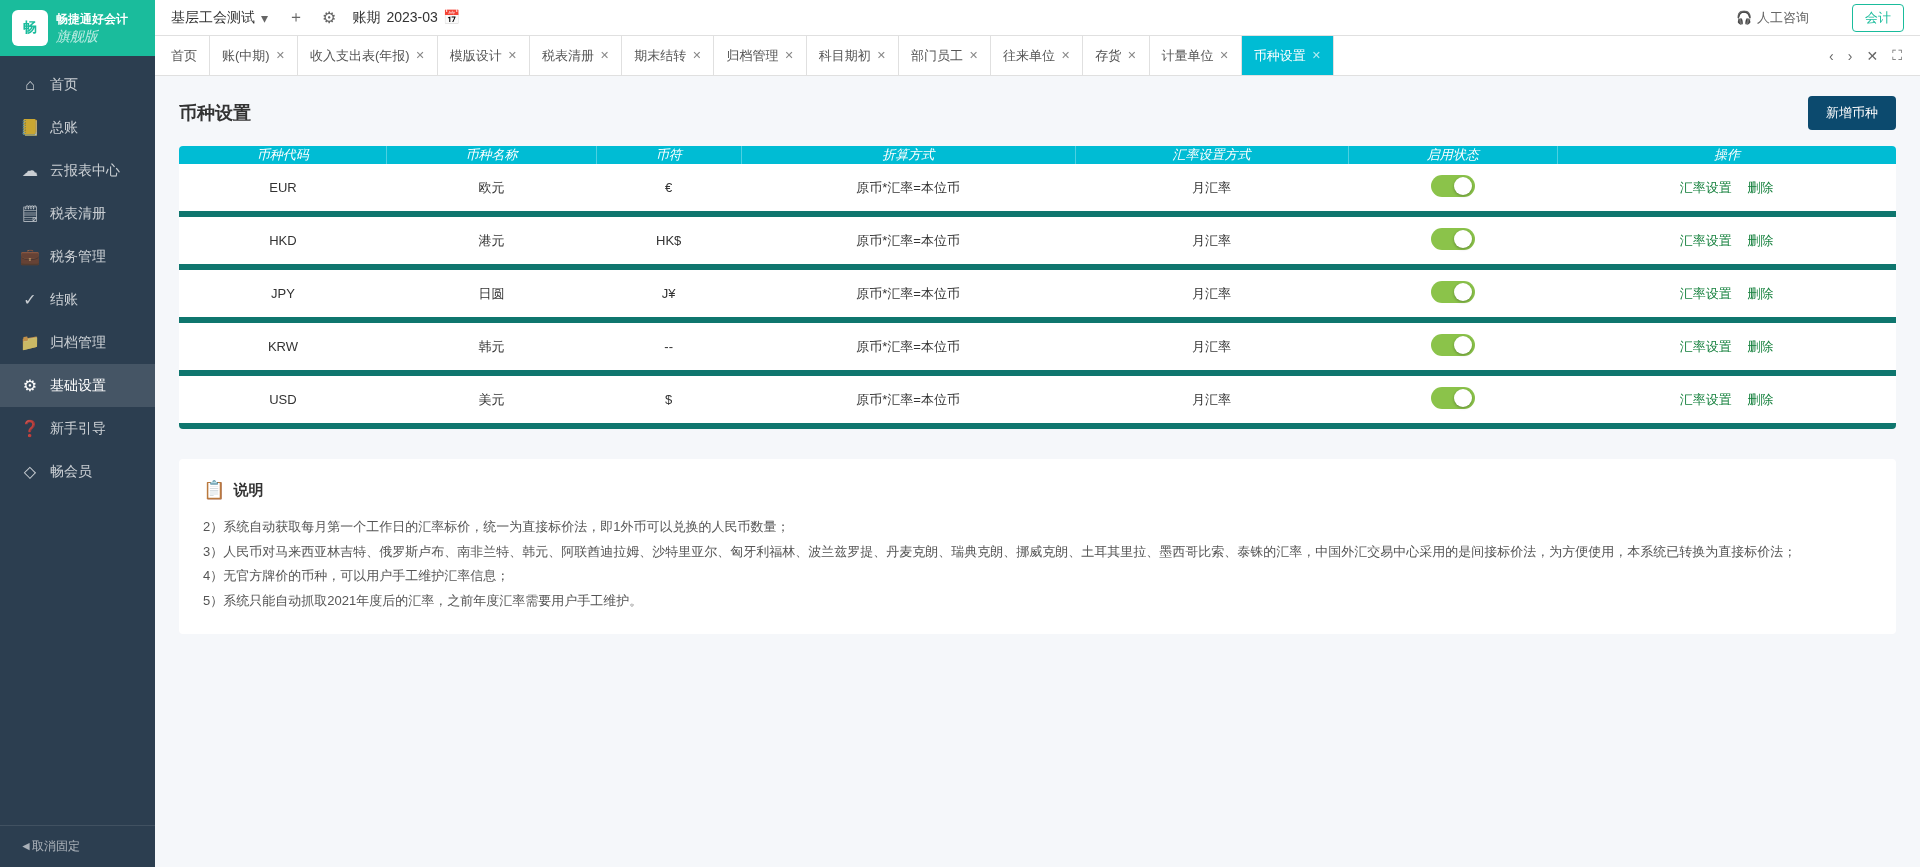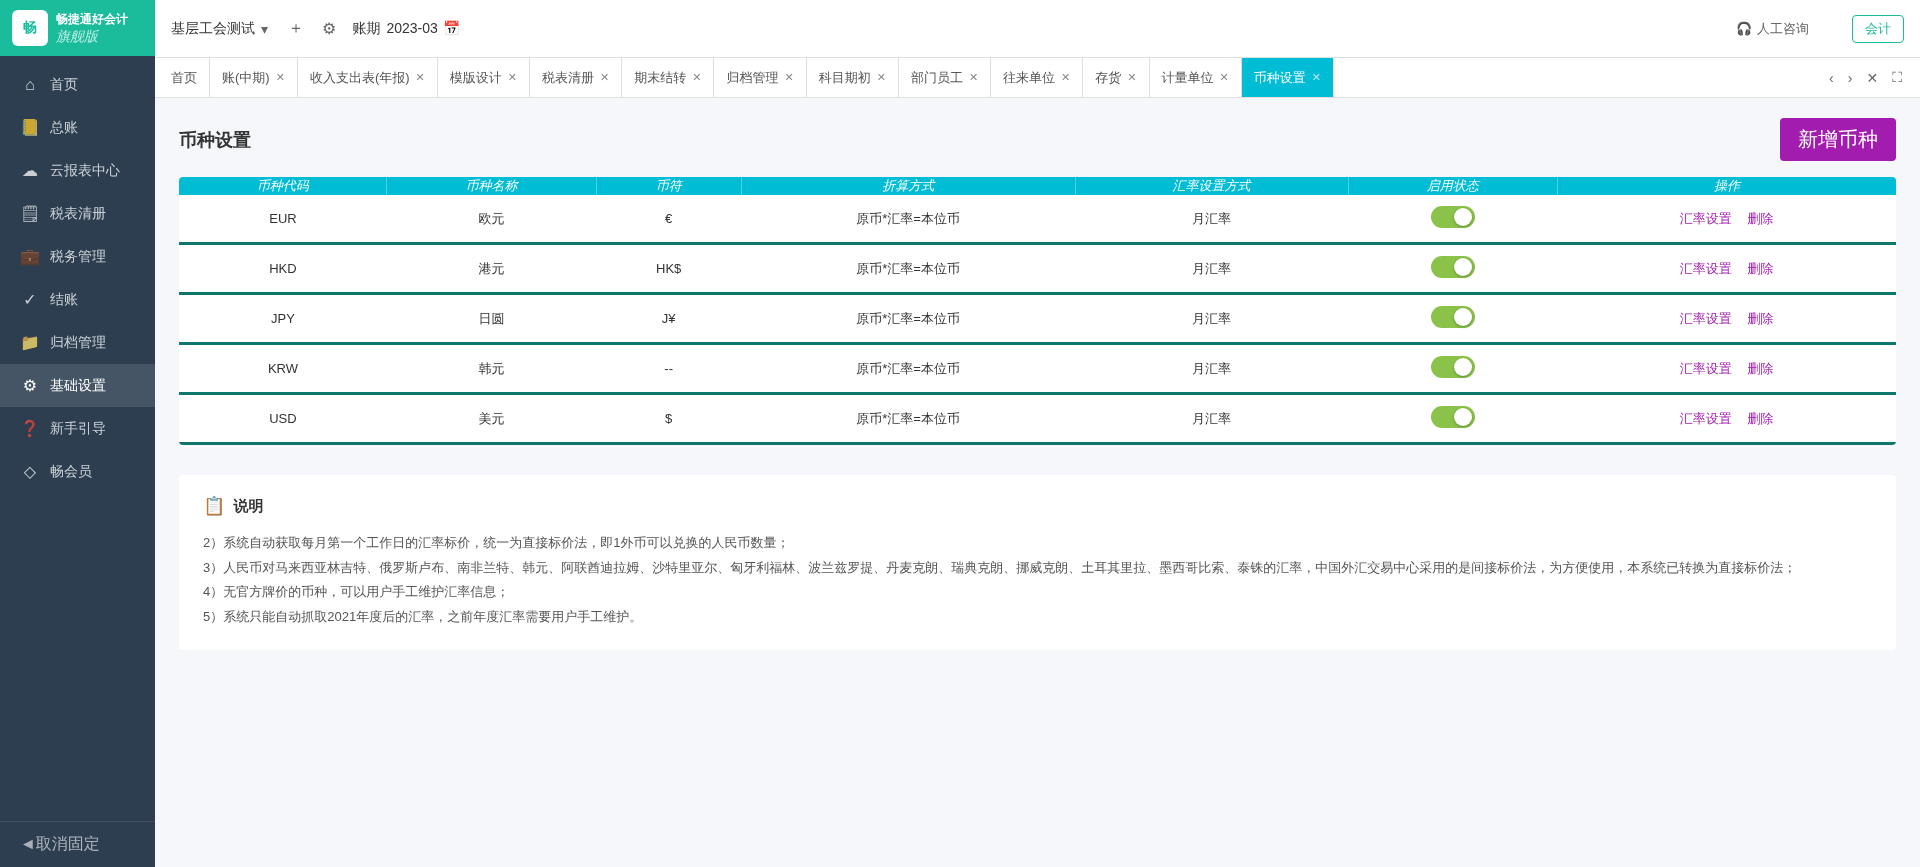--- a/index.html
+++ b/index.html
@@ -13,27 +13,27 @@
     .sidebar-logo { background: #1abc9c; padding: 10px 12px; display: flex; align-items: center; gap: 8px; }
     .sidebar-logo-icon { width: 36px; height: 36px; background: #fff; border-radius: 6px; display: flex; align-items: center; justify-content: center; color: #1abc9c; font-weight: bold; font-size: 14px; }
     .sidebar-logo-text { display: flex; flex-direction: column; }
     .sidebar-logo-main { font-size: 12px; font-weight: bold; color: #fff; }
     .sidebar-logo-sub { font-size: 14px; color: rgba(255,255,255,0.7); font-style: italic; }
     .sidebar-nav { flex: 1; padding-top: 8px; }
     .sidebar-item { display: flex; align-items: center; gap: 10px; padding: 12px 20px; cursor: pointer; color: rgba(255,255,255,0.75); transition: background 0.2s; }
     .sidebar-item.active { color: #fff; background: rgba(255,255,255,0.12); }
     .sidebar-item-icon { font-size: 16px; width: 20px; text-align: center; }
     .sidebar-item-label { font-size: 14px; }
-    .sidebar-footer { padding: 12px 20px; color: rgba(255,255,255,0.6); font-size: 16px; display: flex; align-items: center; gap: 6px; cursor: pointer; border-top: 1px solid rgba(255,255,255,0.1); }
+    .sidebar-footer { padding: 12px 20px; color: rgba(255,255,255,0.6); font-size: 12px; display: flex; align-items: center; gap: 6px; cursor: pointer; border-top: 1px solid rgba(255,255,255,0.1); }
 
     
     .main-area { flex: 1; display: flex; flex-direction: column; overflow: hidden; }
 
     
-    .topbar { height: 58px; background: #fff; display: flex; align-items: center; padding: 0 16px; border-bottom: 1px solid #e0e0e0; gap: 12px; }
+    .topbar { height: 36px; background: #fff; display: flex; align-items: center; padding: 0 16px; border-bottom: 1px solid #e0e0e0; gap: 12px; }
     .topbar-company { color: #333; font-size: 14px; display: flex; align-items: center; gap: 6px; }
     .topbar-company-name { font-weight: 500; }
     .topbar-actions { display: flex; align-items: center; gap: 10px; margin-left: 4px; }
     .topbar-icon-btn { color: #666; cursor: pointer; font-size: 16px; padding: 4px; }
     .topbar-period { display: flex; gap: 6px; color: #333; font-size: 14px; }
     .topbar-right { margin-left: auto; display: flex; align-items: center; gap: 12px; }
     .topbar-support { display: flex; align-items: center; gap: 4px; color: #666; font-size: 13px; cursor: pointer; }
     .topbar-user-btn { border: 1.5px solid #1abc9c; color: #1abc9c; background: #fff; border-radius: 4px; padding: 4px 12px; font-size: 13px; cursor: pointer; font-weight: 500; margin-left: 31px; }
 
     
@@ -42,30 +42,30 @@
     .tab { display: flex; align-items: center; gap: 4px; padding: 0 12px; height: 100%; white-space: nowrap; cursor: pointer; color: #555; font-size: 13px; border-right: 1px solid #e0e0e0; flex-shrink: 0; }
     .tab.active { background: #00bcd4; color: #fff; }
     .tab-close { font-size: 11px; margin-left: 2px; opacity: 0.7; }
     .tab-nav { display: flex; align-items: center; gap: 2px; margin-left: auto; padding: 0 8px; }
     .tab-nav-btn { background: none; border: none; cursor: pointer; color: #666; font-size: 14px; padding: 4px 6px; }
 
     
     .page-content { flex: 1; overflow-y: auto; padding: 20px 24px; background: #f5f7fa; }
     .page-header { display: flex; align-items: center; justify-content: space-between; margin-bottom: 16px; }
     .page-title { font-size: 18px; font-weight: 600; color: #333; }
-    .btn-new { background: #a21caf; color: #fff; border: none; border-radius: 4px; padding: 8px 18px; font-size: 20px; cursor: pointer; font-weight: 500; }
+    .btn-new { background: #0c4a6e; color: #fff; border: none; border-radius: 4px; padding: 8px 18px; font-size: 13px; cursor: pointer; font-weight: 500; }
 
     
     .data-table { width: 100%; border-collapse: collapse; background: #fff; border-radius: 4px; overflow: hidden; }
     .data-table thead tr { background: #00bcd4; }
     .data-table thead th { color: #fff; font-weight: 500; padding: 0 16px; font-size: 13px; text-align: center; border-right: 1px solid rgba(255,255,255,0.3); font-style: italic; }
     .data-table thead th:last-child { border-right: none; }
-    .data-table tbody tr { border-bottom: 3px solid #0f766e; }
+    .data-table tbody tr { border-bottom: 6px solid #0f766e; }
     .data-table tbody td { padding: 11px 16px; text-align: center; color: #333; font-size: 13px; }
-    .action-link { color: #a21caf; cursor: pointer; text-decoration: none; margin: 0 6px; }
+    .action-link { color: #15803d; cursor: pointer; text-decoration: none; margin: 0 6px; }
 
     
     .toggle { display: inline-flex; align-items: center; cursor: pointer; }
     .toggle-track { width: 44px; height: 22px; background: #8bc34a; border-radius: 11px; position: relative; display: inline-block; }
     .toggle-thumb { width: 18px; height: 18px; background: #fff; border-radius: 50%; position: absolute; top: 2px; right: 3px; box-shadow: 0 1px 3px rgba(0,0,0,0.3); }
 
     
     .notice-section { margin-top: 30px; background: #fff; border-radius: 4px; padding: 20px 24px; }
     .notice-title { display: flex; align-items: center; gap: 8px; font-size: 15px; font-weight: 600; color: #333; margin-bottom: 14px; }
     .notice-icon { color: #00bcd4; font-size: 18px; }

